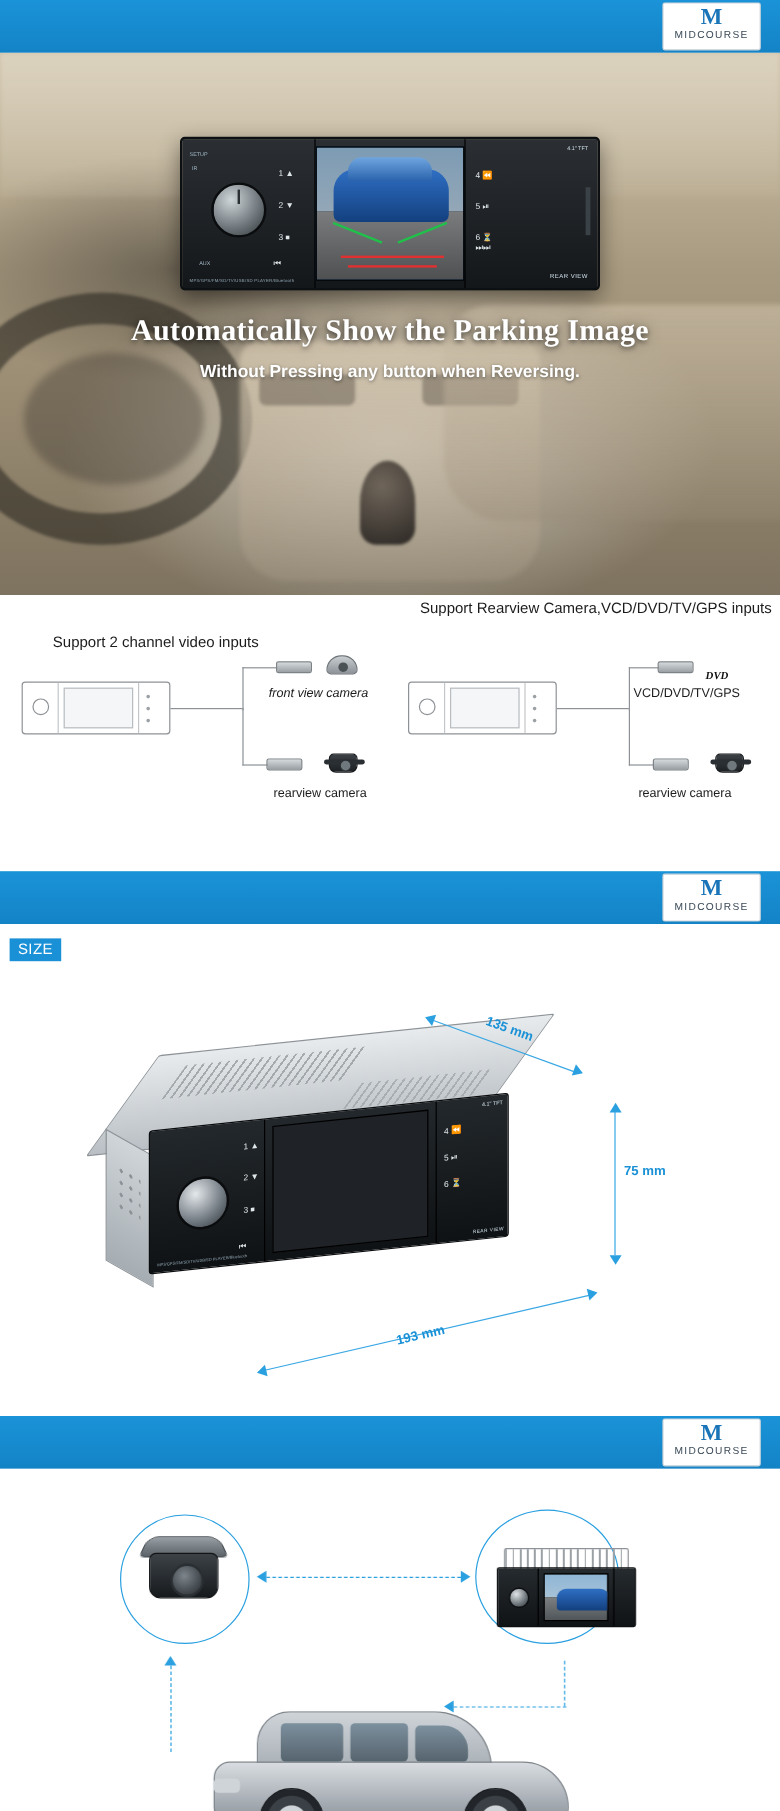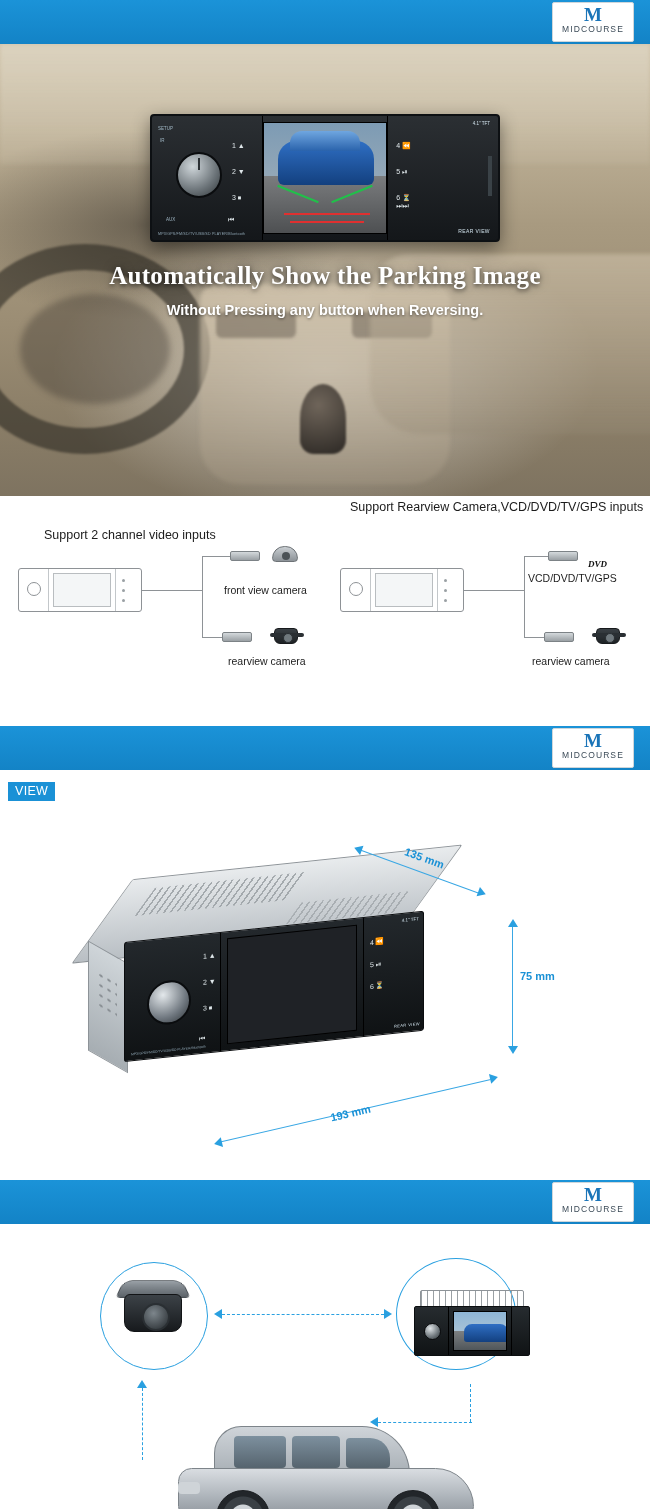--- a/index.html
+++ b/index.html
@@ -518,21 +518,21 @@
   <div class="plug" style="left:230px; top:55px;"></div>
   <div class="cam-icon" style="left:272px; top:50px;">
       <div class="cam-dome"></div>
     </div>
   <div class="plug" style="left:222px; top:136px;"></div>
   <div class="cam-icon" style="left:274px; top:132px;">
       <div class="cam-box">
         <div class="flange"></div>
       </div>
     </div>
-  <div class="cap-lbl" style="left:224px; top:88px;">front view camera</div>
+  <div class="cap-lbl" style="left:224px; top:76px;font-style:italic;">front view camera</div>
   <div class="cap-lbl" style="left:228px; top:159px;">rearview camera</div>
 
   <div class="mini-unit" style="left:340px; top:72px;">
     <div class="mu-l">
       <div class="mu-knob"></div>
     </div>
     <div class="mu-c"></div>
     <div class="mu-r">
       <div class="mu-dot" style="left:6px; top:10px;"></div>
       <div class="mu-dot" style="left:6px; top:20px;"></div>
@@ -557,21 +557,21 @@
 </section>
 
 <div class="brandbar">
   <div class="logo-box">
     <div class="logo-m">M</div>
     <div class="logo-name">MIDCOURSE</div>
   </div>
 </div>
 
 <section id="sec-size">
-  <div class="size-tag">VIEW</div>
+  <div class="size-tag">SIZE</div>
 
   <div class="big-unit">
     <div class="bu-top">
       <div class="slots"></div>
       <div class="slots2"></div>
     </div>
     <div class="bu-side">
       <div class="holes"></div>
     </div>
     <div class="bu-face">

